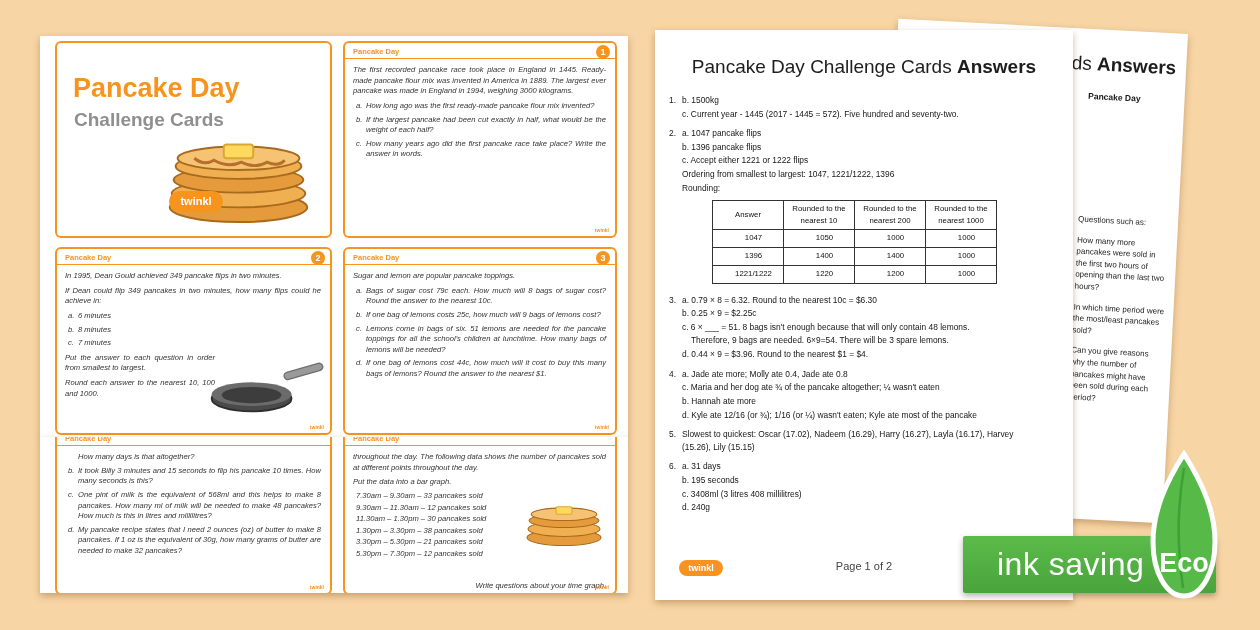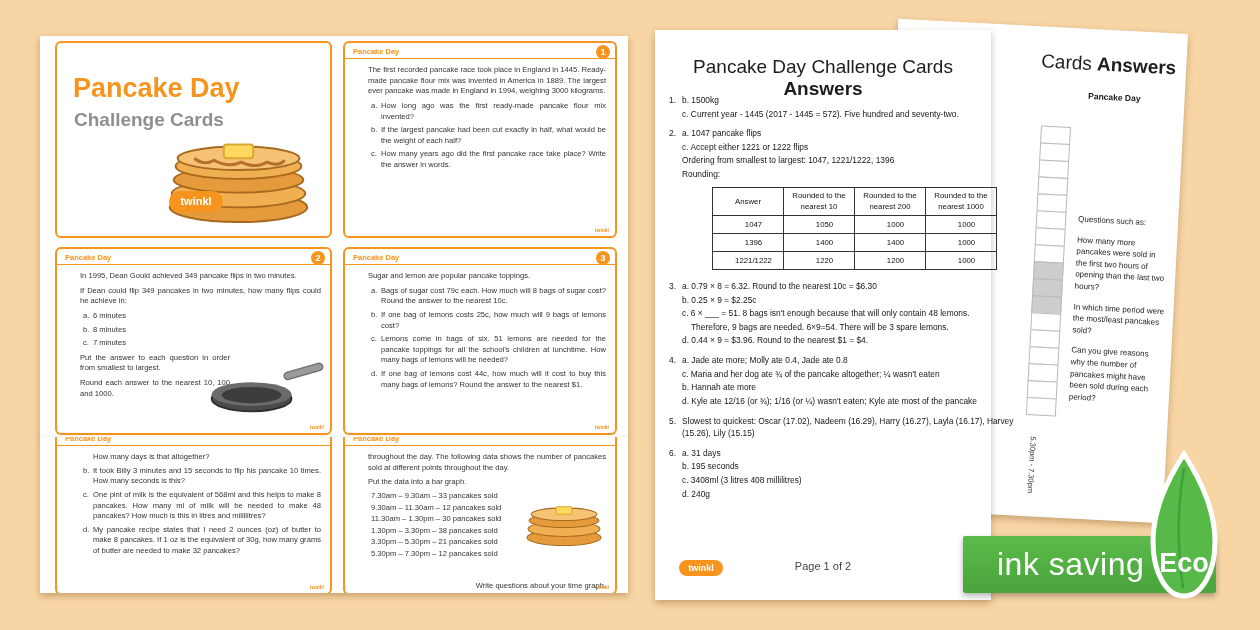--- a/index.html
+++ b/index.html
@@ -1,36 +1,36 @@
 <!DOCTYPE html>
 <html><head>
 <meta charset="utf-8">
 <style>
   html,body{margin:0;padding:0;}
   #stage{position:relative;width:1260px;height:630px;background:#f8d5a5;overflow:hidden;
          font-family:"Liberation Sans", sans-serif;color:#3a3a3a;}
   .page{position:absolute;background:#fff;box-shadow:0 3px 7px rgba(110,60,10,0.35);}
   #sheetA{left:40px;top:36px;width:588px;height:401px;z-index:2;}
   #sheetB{left:40px;top:437px;width:588px;height:156px;z-index:2;overflow:hidden;}
-  #answersPage{left:655px;top:30px;width:336px;height:570px;z-index:3;}
+  #answersPage{left:655px;top:30px;width:418px;height:570px;z-index:3;}
   #backPage{left:898px;top:34px;width:290px;height:490px;z-index:1;transform:rotate(3deg);transform-origin:top right;}
 
   
   .card{position:absolute;border:2px solid #f7941d;border-radius:6px;background:#fff;overflow:hidden;}
   #titleCard{left:15px;top:5px;width:273px;height:193px;}
   #card1{left:303px;top:5px;width:270px;height:193px;}
   #card2{left:15px;top:211px;width:273px;height:184px;}
   #card3{left:303px;top:211px;width:270px;height:184px;}
   #card4{left:15px;top:-9px;width:273px;height:163px;}
   #card5{left:303px;top:-9px;width:270px;height:163px;}
   .card-head{position:relative;height:15px;border-bottom:1.5px solid #f7941d;}
   .ch-title{position:absolute;left:8px;top:4px;font-size:7.5px;font-weight:700;color:#f7941d;}
   .badge{position:absolute;right:5px;top:2px;width:14px;height:14px;border-radius:50%;background:#f7941d;
          color:#fff;font-size:9px;font-weight:700;text-align:center;line-height:14px;}
-  .card-body{padding:6px 9px 4px 23px;font-size:7.6px;line-height:1.4;color:#333;}
+  .card-body{padding:6px 9px 4px 8px;font-size:7.6px;line-height:1.4;color:#333;font-style:italic;}
   .just{text-align:justify;margin:0 0 4px 0;}
   .q{display:flex;margin:3px 0 0 3px;}
   .ql{width:10px;flex:none;}
   .qt{flex:1;text-align:justify;}
   .cont{margin:0 0 2px 13px;}
   .wm{position:absolute;right:6px;bottom:3px;font-size:5px;color:#f7941d;font-weight:700;}
   .narrow{width:150px;}
   .data-lines div{margin:1px 0 1px 3px;}
 
   
@@ -244,20 +244,21 @@
         <div class="alines">
           <div>b. 1500kg</div>
           <div>c. Current year - 1445 (2017 - 1445 = 572). Five hundred and seventy-two.</div>
         </div>
       </div>
 
       <div class="aitem">
         <span class="anum">2.</span>
         <div class="alines">
           <div>a. 1047 pancake flips</div>
+          <div>b. 1396 pancake flips</div>
           <div>c. Accept either 1221 or 1222 flips</div>
           <div>Ordering from smallest to largest: 1047, 1221/1222, 1396</div>
           <div>Rounding:</div>
           <table class="ansTable">
             <tbody>
                 <tr>
               <th>Answer</th>
               <th>Rounded to the nearest 10</th>
               <th>Rounded to the nearest 200</th>
               <th>Rounded to the nearest 1000</th>

